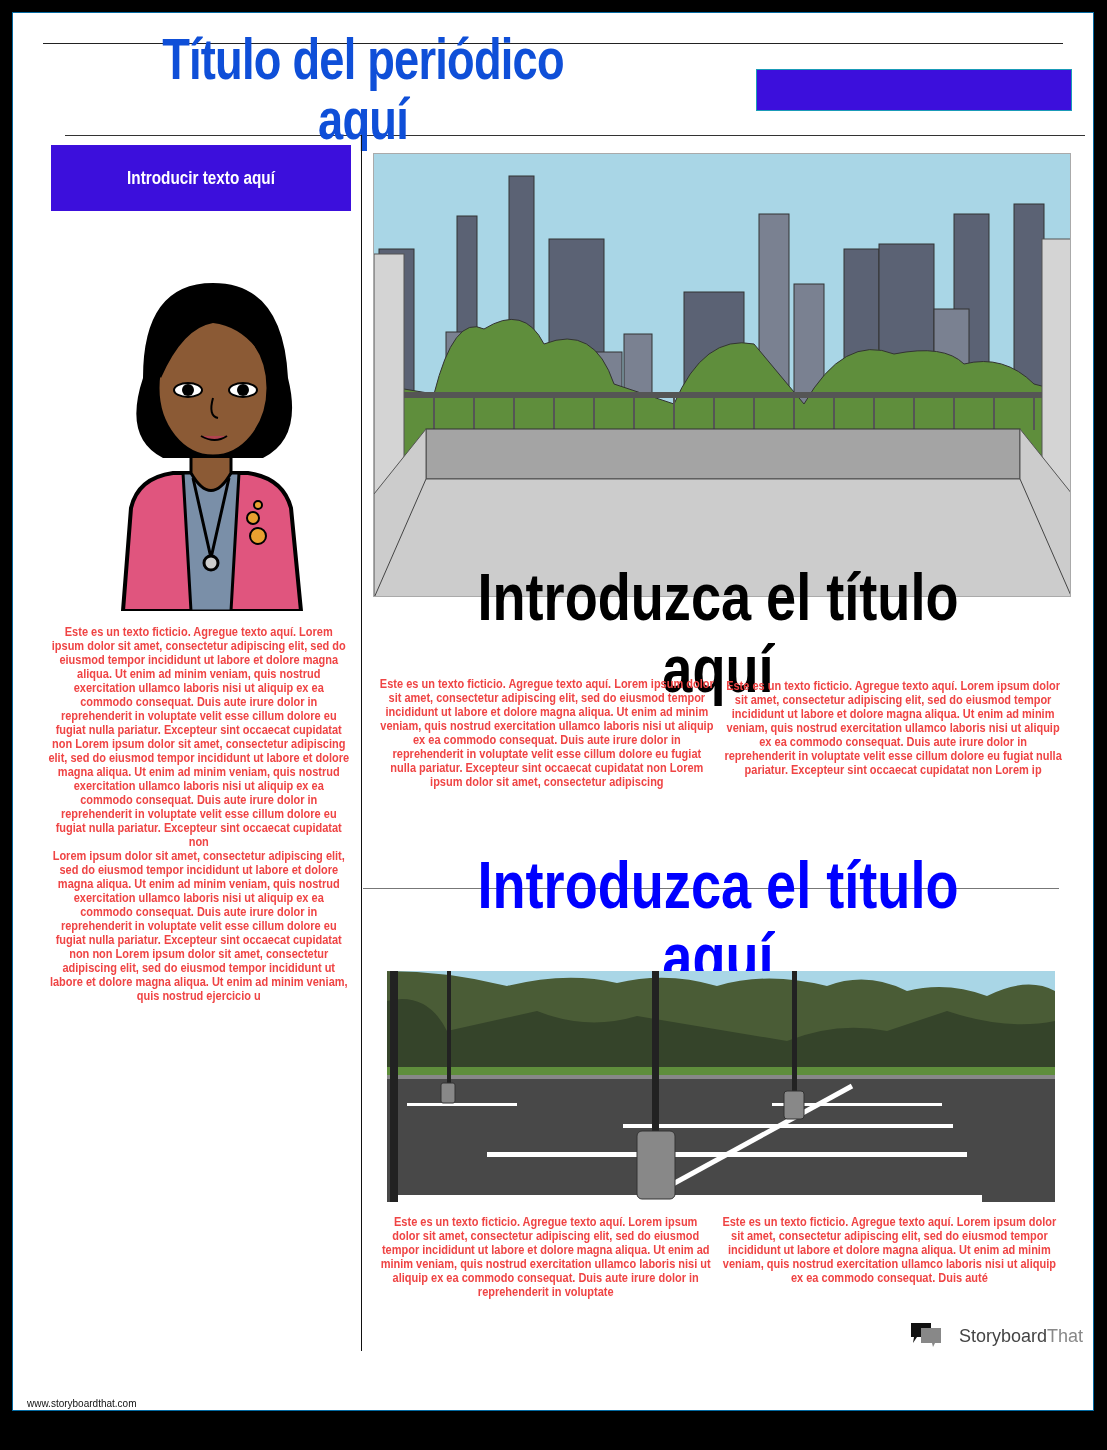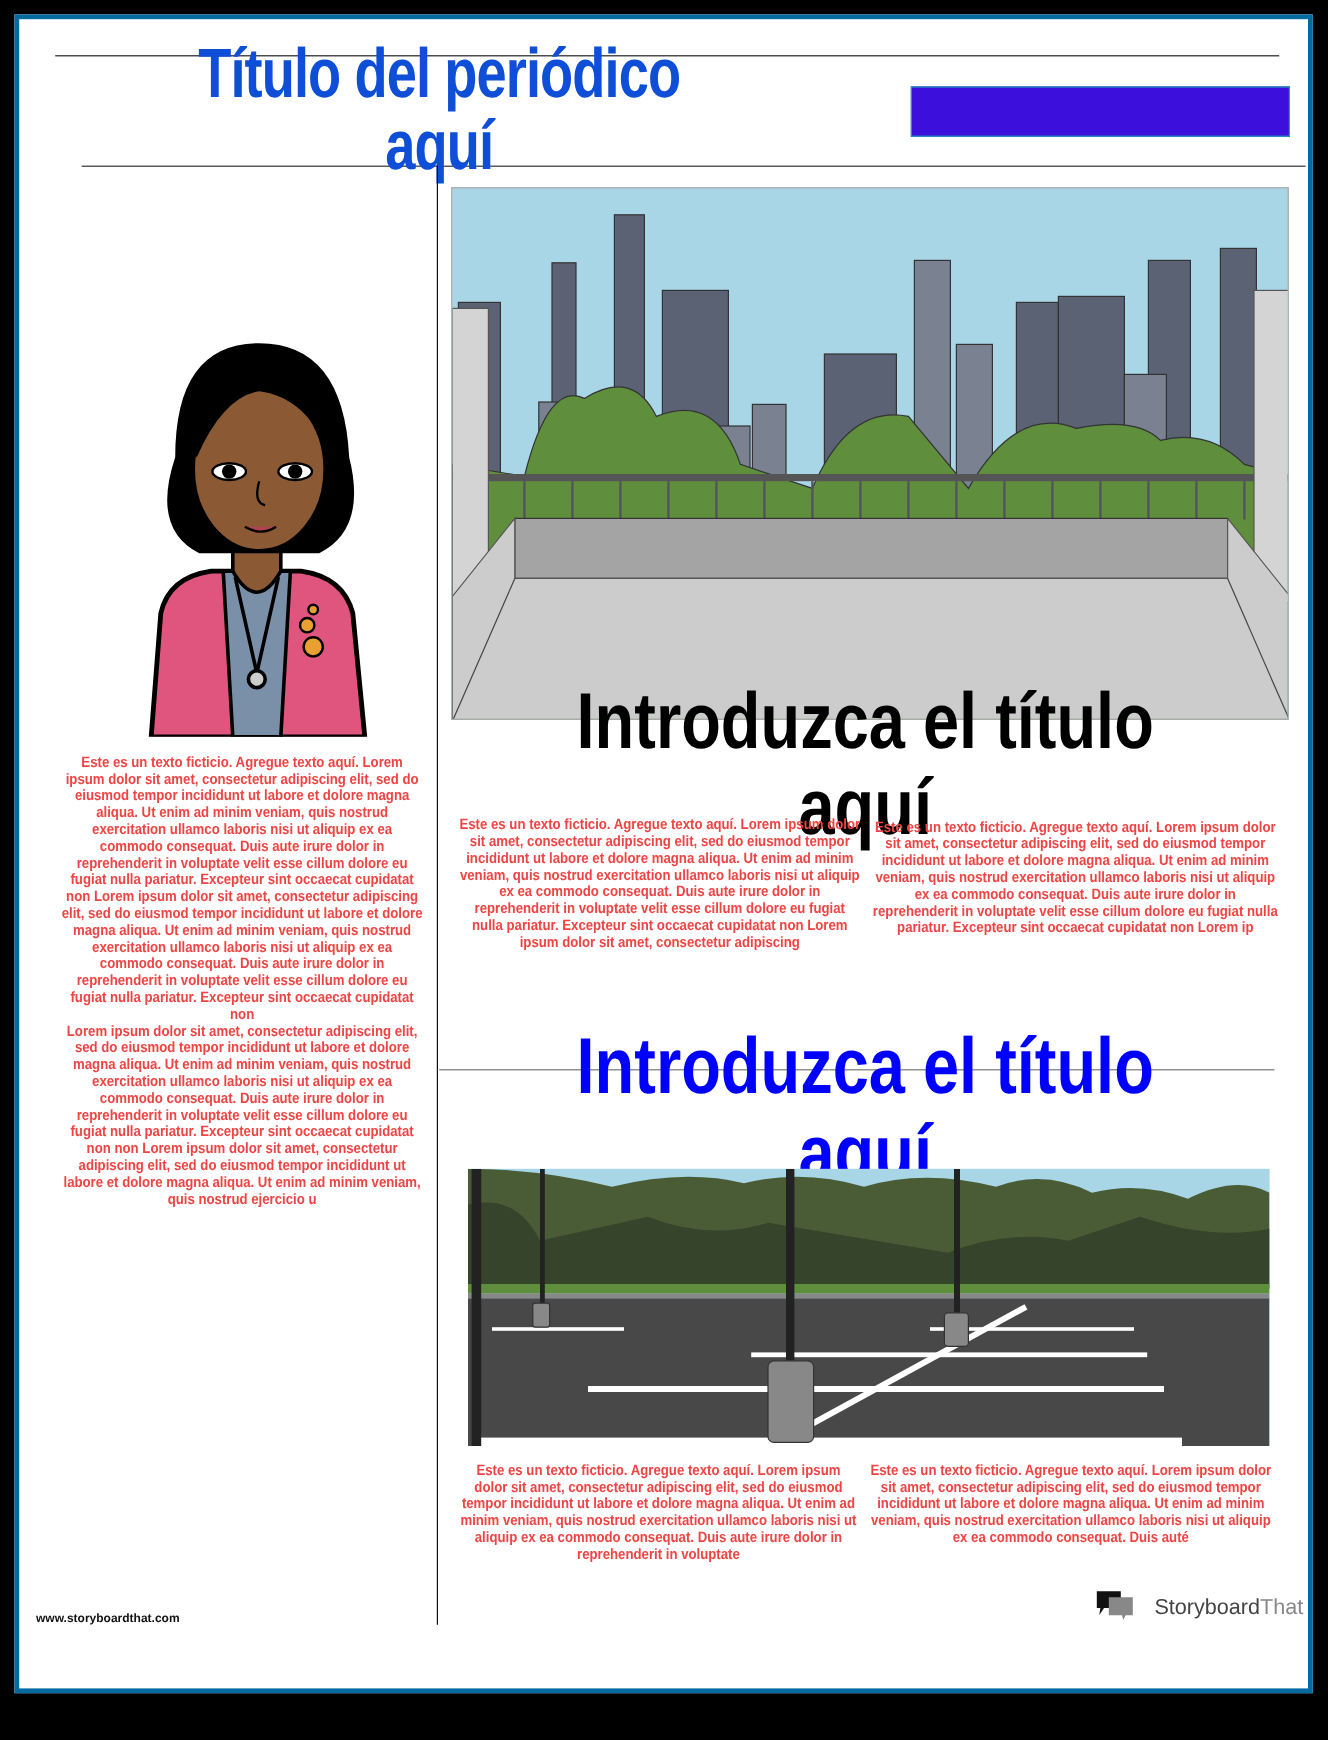--- a/index.html
+++ b/index.html
@@ -3,21 +3,21 @@
 <meta charset="utf-8">
 <style>
   html, body { margin: 0; padding: 0; }
   body {
     width: 1107px; height: 1450px; background: #000;
     position: relative; overflow: hidden;
     font-family: "Liberation Sans", sans-serif;
   }
   .page {
     position: absolute; left: 12px; top: 12px; width: 1082px; height: 1399px;
-    background: #fff; border: 4px solid #0369a1; box-sizing: border-box;
+    background: #fff; border: 1px solid #0369a1; box-sizing: border-box;
   }
   .abs { position: absolute; }
   .hline { position: absolute; height: 1px; background: #222; }
   .vline { position: absolute; width: 1px; background: #111; }
   .cond { font-family: "Liberation Sans Narrow", "Liberation Sans", sans-serif; }
   .title-main {
     left: 30px; top: 16px; width: 640px; text-align: center;
     color: #0f4fd8; font-weight: bold; font-size: 58px; line-height: 60px;
     transform: scaleX(0.78); transform-origin: center top; letter-spacing: -1px;
   }
@@ -36,40 +36,43 @@
   }
   .body-text {
     font-weight: bold; font-size: 12.5px; line-height: 14px; color: #ef4444;
     text-align: center;
   }
   .body-text .inner { display: inline-block; transform: scaleX(0.88); transform-origin: center top; width: 113%; margin-left: -6.5%; }
   .headline {
     font-weight: bold; text-align: center; line-height: 72px;
     transform: scaleX(0.82); transform-origin: center top;
   }
-  .footer-url { left: 14px; top: 1328px; font-size: 10px; font-weight: bold; color: #111; }
+  .footer-url { left: 14px; top: 1385px; font-size: 10px; font-weight: normal; color: #111; }
   .logo { left: 896px; top: 1308px; display: flex; align-items: flex-end; gap: 16px; }
   .logo .word { font-size: 18px; color: #444; }
   .logo .word .that { color: #888; font-weight: normal; }
 </style>
 </head>
 <body>
 
 <div class="page">
 
   <div class="hline" style="left:30px; top:30px; width:1020px;"></div>
   <div class="hline" style="left:52px; top:122px; width:1020px; background:#333;"></div>
 
   <div class="abs title-main cond">
     <span>Título del periódico</span>
     <span class="l2">aquí</span>
   </div>
 
   <div class="abs blue-box top-right-box"></div>
 
+  <div class="abs blue-box intro-box cond">
+    <span>Introducir texto aquí</span>
+  </div>
 
   <div class="vline" style="left:348px; top:122px; height:1216px;"></div>
 
   <div class="abs" style="left:90px; top:255px; width:215px; height:343px;">
     <svg width="215" height="343" viewBox="0 0 215 343">
 
       <path d="M20 343 L28 240 Q35 210 70 205 L145 205 Q180 210 188 240 L198 343 Z" fill="#e0557e" stroke="#000" stroke-width="4"></path>
 
       <path d="M80 205 L88 343 L128 343 L136 205 Z" fill="#7a8fa8" stroke="#000" stroke-width="3"></path>
 

